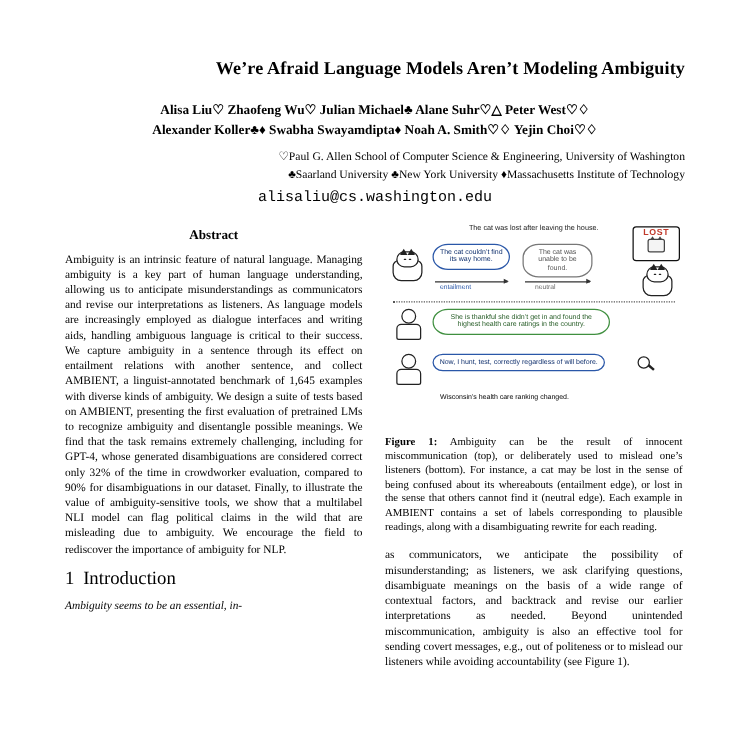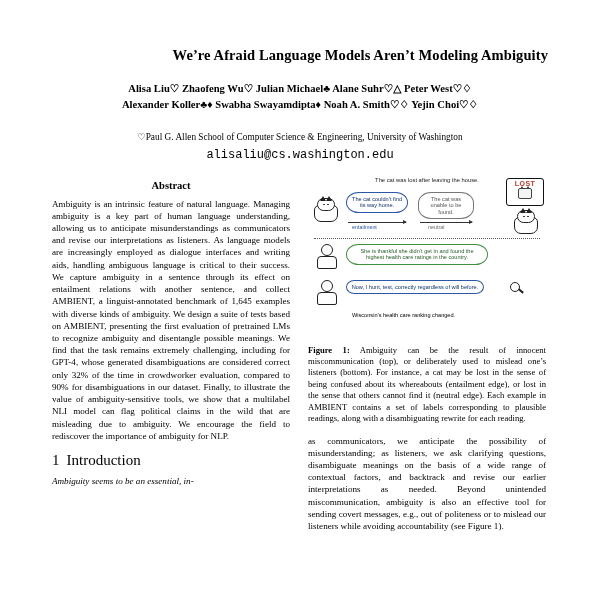--- a/index.html
+++ b/index.html
@@ -26,24 +26,24 @@
     margin: 0 0 16px 0;
     letter-spacing: 0.1px;
   }
   .authors {
     text-align: center;
     font-size: 10.6px;
     font-weight: bold;
     line-height: 1.55;
   }
   .affils {
-    text-align: center;
+    text-align: right;
     font-size: 9.3px;
     line-height: 1.5;
-    margin-top: 17px;
+    margin-top: 6px;
   }
   .email {
     text-align: center;
     font-family: "Liberation Mono", monospace;
     font-size: 12px;
     margin-top: 3px;
   }
   .columns {
     display: flex;
     margin-top: 14px;
@@ -232,20 +232,21 @@
 
   <div class="title">We’re Afraid Language Models Aren’t Modeling Ambiguity</div>
 
   <div class="authors">
     <div>Alisa Liu♡    Zhaofeng Wu♡    Julian Michael♣    Alane Suhr♡△    Peter West♡♢</div>
     <div>Alexander Koller♣♦    Swabha Swayamdipta♦    Noah A. Smith♡♢    Yejin Choi♡♢</div>
   </div>
 
   <div class="affils">
     <div>♡Paul G. Allen School of Computer Science &amp; Engineering, University of Washington</div>
+    <div>♣Saarland University    ♣New York University    ♦Massachusetts Institute of Technology</div>
   </div>
 
   <div class="email">alisaliu@cs.washington.edu</div>
 
   <div class="columns">
 
     <div class="col">
       <div class="sec-head">Abstract</div>
       <p class="body">Ambiguity is an intrinsic feature of natural language. Managing ambiguity is a key part of human language understanding, allowing us to anticipate misunderstandings as communicators and revise our interpretations as listeners. As language models are increasingly employed as dialogue interfaces and writing aids, handling ambiguous language is critical to their success. We capture ambiguity in a sentence through its effect on entailment relations with another sentence, and collect AMBIENT, a linguist-annotated benchmark of 1,645 examples with diverse kinds of ambiguity. We design a suite of tests based on AMBIENT, presenting the first evaluation of pretrained LMs to recognize ambiguity and disentangle possible meanings. We find that the task remains extremely challenging, including for GPT-4, whose generated disambiguations are considered correct only 32% of the time in crowdworker evaluation, compared to 90% for disambiguations in our dataset. Finally, to illustrate the value of ambiguity-sensitive tools, we show that a multilabel NLI model can flag political claims in the wild that are misleading due to ambiguity. We encourage the field to rediscover the importance of ambiguity for NLP.</p>
 

